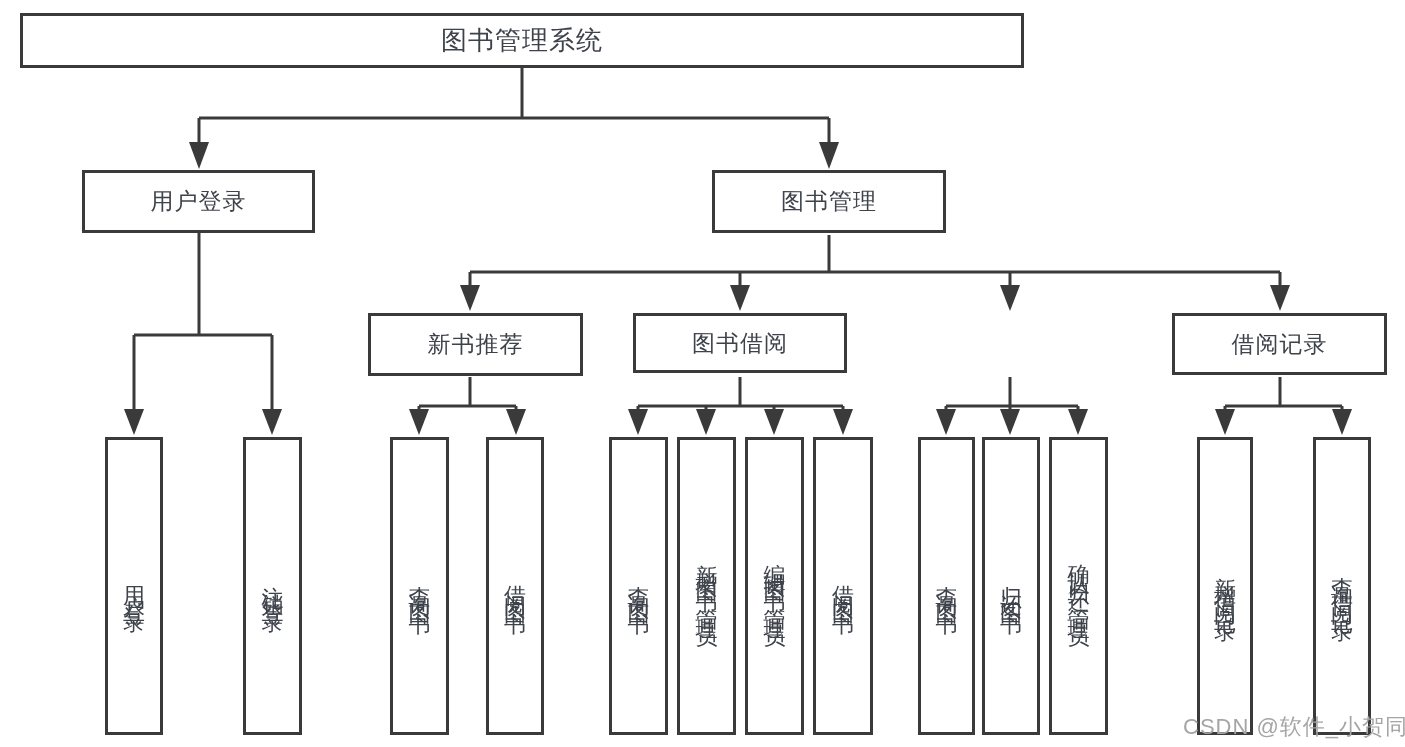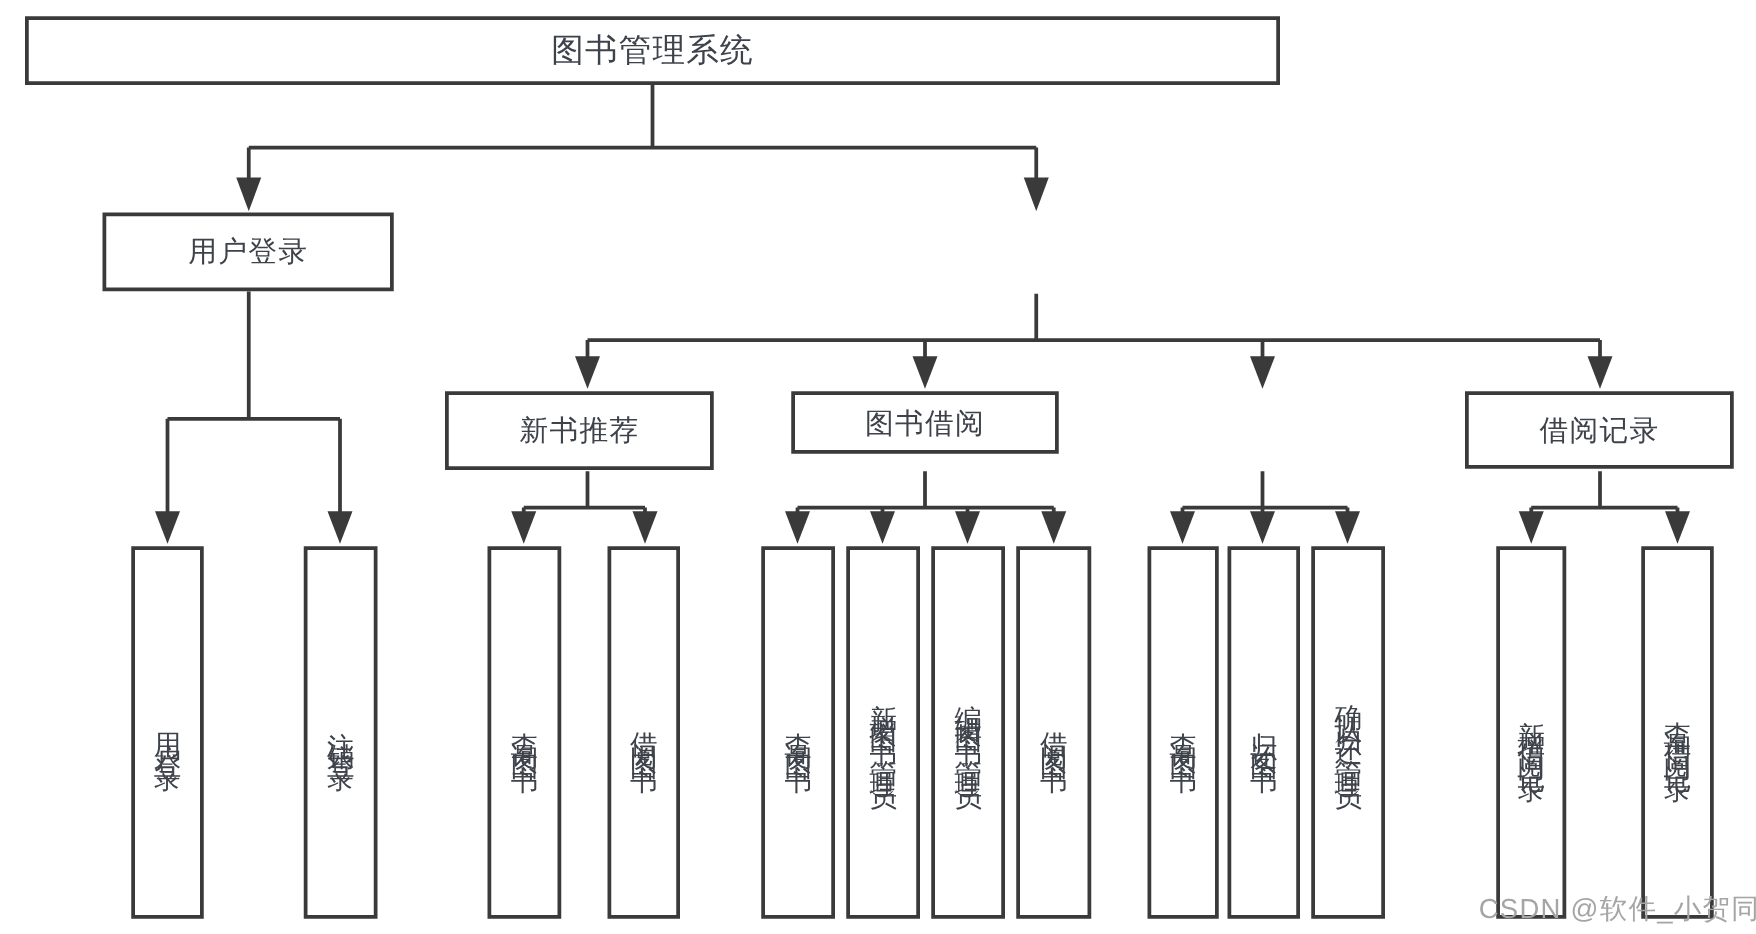--- a/index.html
+++ b/index.html
@@ -71,23 +71,24 @@
     <g>
       <path d="M1280 377 V406 M1225 406 H1342 M1225 406 V410 M1342 406 V410"></path>
       <polygon points="1215,409 1235,409 1225,435"></polygon>
       <polygon points="1332,409 1352,409 1342,435"></polygon>
     </g>
   </svg>
 
   <div class="node root" style="left:20px;top:13px;width:1004px;height:55px;">图书管理系统</div>
 
   <div class="node" style="left:82px;top:170px;width:233px;height:63px;">用户登录</div>
+  <div class="node" style="left:712px;top:170px;width:234px;height:63px;">图书管理</div>
 
-  <div class="node" style="left:356px;top:313px;width:215px;height:63px;">新书推荐</div>
-  <div class="node" style="left:633px;top:313px;width:214px;height:50px;">图书借阅</div>
+  <div class="node" style="left:368px;top:313px;width:215px;height:63px;">新书推荐</div>
+  <div class="node" style="left:633px;top:313px;width:214px;height:60px;">图书借阅</div>
   <div class="node" style="left:1172px;top:313px;width:215px;height:62px;">借阅记录</div>
 
   <div class="vnode" style="left:105px;top:437px;width:58px;height:298px;">用户登录</div>
   <div class="vnode" style="left:243px;top:437px;width:59px;height:298px;">注销登录</div>
 
   <div class="vnode" style="left:390px;top:437px;width:59px;height:298px;">查询图书</div>
   <div class="vnode" style="left:486px;top:437px;width:58px;height:298px;">借阅图书</div>
 
   <div class="vnode" style="left:609px;top:437px;width:59px;height:298px;">查询图书</div>
   <div class="vnode" style="left:677px;top:437px;width:59px;height:298px;">新增图书（管理员）</div>

